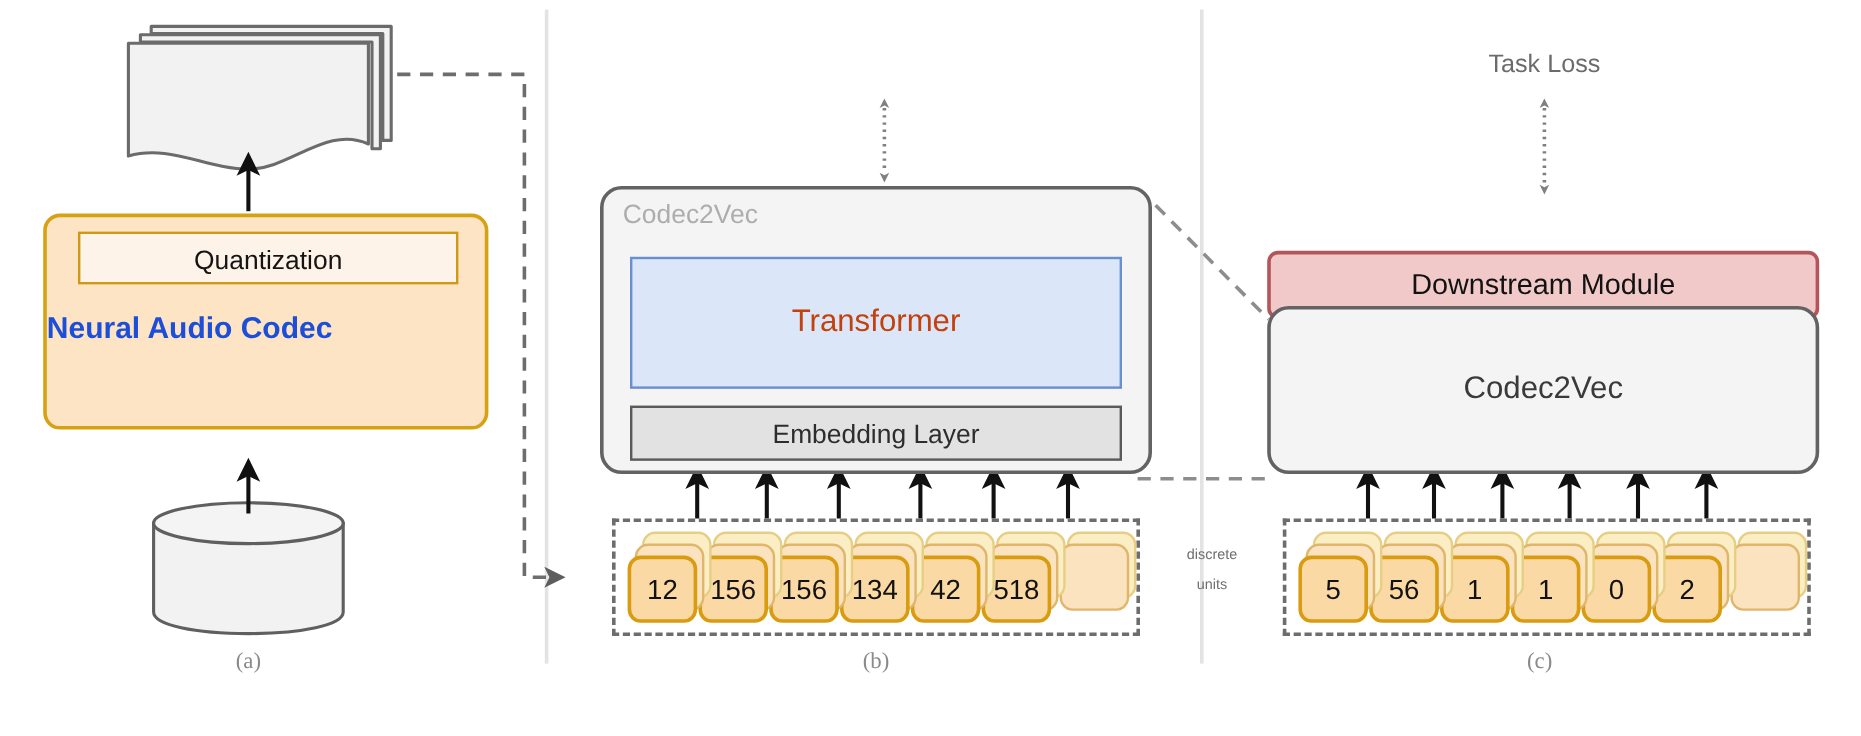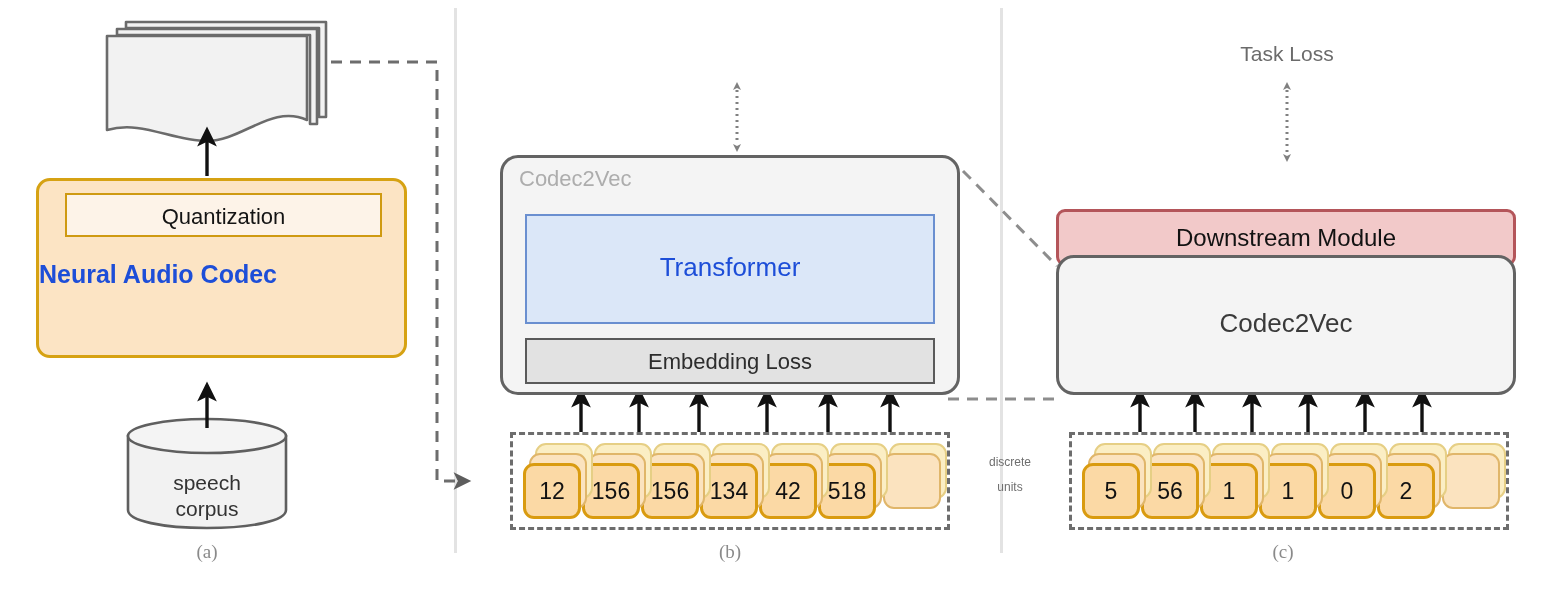--- a/index.html
+++ b/index.html
@@ -118,21 +118,21 @@
     width: 410px; height: 110px;
     background: #dbe7f8;
     border: 2px solid #6a8fd0;
     box-sizing: border-box;
   }
   .transformer-title {
     position: absolute;
     left: 0; right: 0; top: 36px;
     text-align: center;
     font-size: 26px;
-    color: #1d4ed8;
+    color: #c2410c;
   }
   .embedding-box {
     position: absolute;
     left: 22px; top: 180px;
     width: 410px; height: 46px;
     background: #e2e2e2;
     border: 2px solid #5a5a5a;
     box-sizing: border-box;
   }
   .embedding-title {
@@ -318,37 +318,31 @@
   </svg>
 
 
   <div class="abs nac-box">
     <div class="quant-box">
       <div class="quant-title">Quantization</div>
     </div>
     <div class="nac-title">Neural Audio Codec</div>
   </div>
 
-  <div class="abs" style="left:128px; top:436px; width:158px; height:92px;">
-    <div class="cyl-label">
-      <span>speech</span><br>
-      <span>corpus</span>
-    </div>
-  </div>
 
   <div class="abs panel-caption" style="left:177px; top:541px;">(a)</div>
 
 
   <div class="abs c2v-b">
     <div class="c2v-b-tag">Codec2Vec</div>
     <div class="transformer-box">
       <div class="transformer-title">Transformer</div>
     </div>
     <div class="embedding-box">
-      <div class="embedding-title">Embedding Loss</div>
+      <div class="embedding-title">Embedding Layer</div>
     </div>
   </div>
 
   <div class="abs token-dashbox" style="left:510px; top:432px; width:440px;">
     <div class="token-row" id="tokens-b">
         <div class="tok" style="left: 0px; z-index: 100;">
           <div class="layer l3"></div>
           <div class="layer l2"></div>
           <div class="layer l1"></div>
           <div class="val">12</div>

